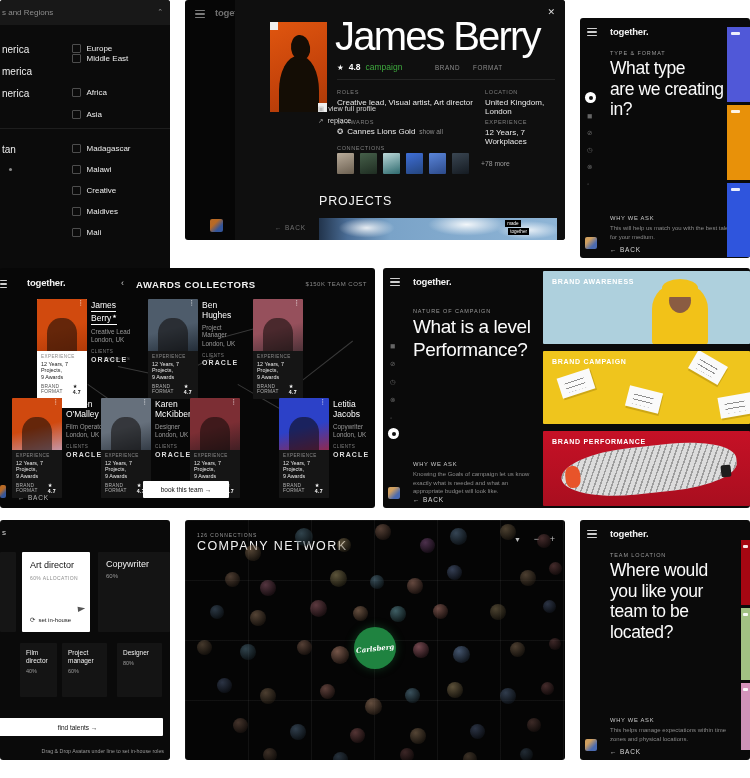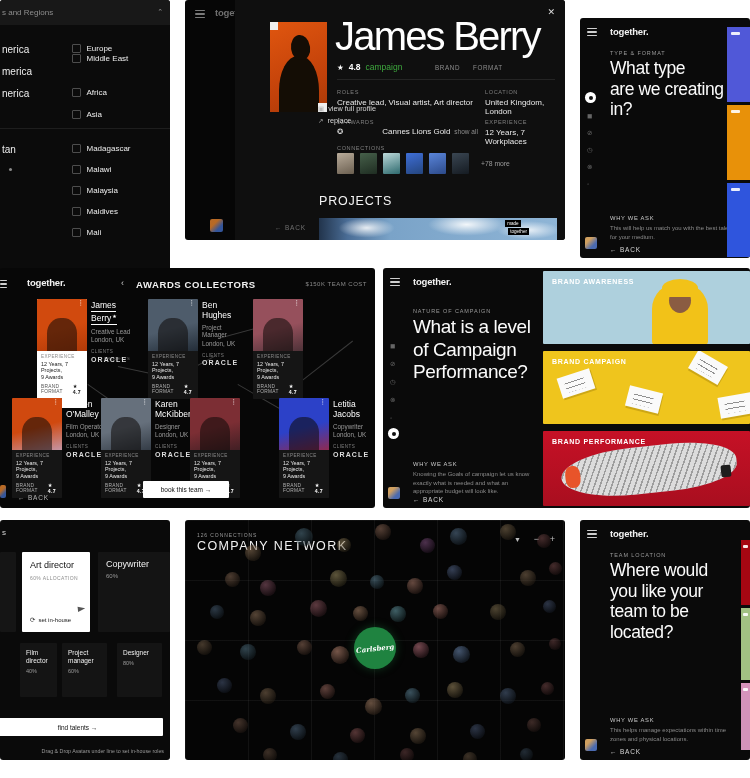--- a/index.html
+++ b/index.html
@@ -212,21 +212,21 @@
         <div class="rg-row" style="top: 144px;">
           <div class="rg-cb"></div>
           <div class="rg-label" style="display: inline;">Madagascar</div>
         </div>
         <div class="rg-row" style="top: 165px;">
           <div class="rg-cb"></div>
           <div class="rg-label" style="display: inline;">Malawi</div>
         </div>
         <div class="rg-row" style="top: 186px;">
           <div class="rg-cb"></div>
-          <div class="rg-label" style="display: inline;">Malaysia</div>
+          <div class="rg-label" style="display: inline;">Creative</div>
         </div>
         <div class="rg-row" style="top: 207px;">
           <div class="rg-cb"></div>
           <div class="rg-label" style="display: inline;">Maldives</div>
         </div>
         <div class="rg-row" style="top: 228px;">
           <div class="rg-cb"></div>
           <div class="rg-label" style="display: inline;">Mali</div>
         </div>
         <div class="rg-frag" style="top: 44px;">nerica</div>
@@ -264,21 +264,21 @@
 
       <span class="lab" style="left:102px;top:89px;">ROLES</span>
       <span class="val" style="left:102px;top:98px;">Creative lead, Visual artist, Art director</span>
       <span class="lab" style="left:250px;top:89px;">LOCATION</span>
       <span class="val" style="left:250px;top:98px;">United Kingdom,</span>
       <span class="val" style="left:250px;top:107px;">London</span>
 
       <span class="lab" style="left:102px;top:119px;">12 AWARDS</span>
       <div class="award-row">
         <span class="medal">✪</span>
-        <span class="val" style="position:static;margin-left:35px;">Cannes Lions Gold</span>
+        <span class="val" style="position:static;">Cannes Lions Gold</span>
         <span class="show-all">show all</span>
       </div>
       <span class="lab" style="left:250px;top:119px;">EXPERIENCE</span>
       <span class="val" style="left:250px;top:128px;">12 Years, 7 Workplaces</span>
 
       <span class="lab" style="left:102px;top:145px;">CONNECTIONS</span>
       <div class="conn-row" id="conn-row">
           <div class="conn-av" style="background: linear-gradient(160deg, rgb(185, 172, 155), rgb(107, 95, 80));"></div>
           <div class="conn-av" style="background: linear-gradient(160deg, rgb(70, 96, 74), rgb(31, 45, 34));"></div>
           <div class="conn-av" style="background: linear-gradient(160deg, rgb(188, 217, 218), rgb(46, 106, 110));"></div>
@@ -547,21 +547,20 @@
           <div class="step-ic" style="top: 128px;">⊗</div>
           <div class="step-ic" style="top: 146px;">◦</div>
         </div>
       <div class="step-active" style="top:160px;"></div>
       <div class="rail-avatar"></div>
     </div>
     <span class="logo q-logo">together.</span>
     <span class="eyebrow q-eyebrow">NATURE OF CAMPAIGN</span>
     <div class="q-heading">
       <div class="h-line">What is a level</div>
-      <div class="h-line">of Campaign</div>
       <div class="h-line">Performance?</div>
     </div>
     <span class="why-label q-why-label">WHY WE ASK</span>
     <span class="why-text q-why">Knowing the Goals of campaign let us know exactly what is needed and what an appropriate budget will look like.</span>
     <span class="back-btn q-back">← BACK</span>
 
     <div class="cp-card" style="top: 3px; height: 73px; background: rgb(174, 208, 221);">
       <span class="cp-label">BRAND AWARENESS</span>
       <div class="hoodie"></div>
     </div>

